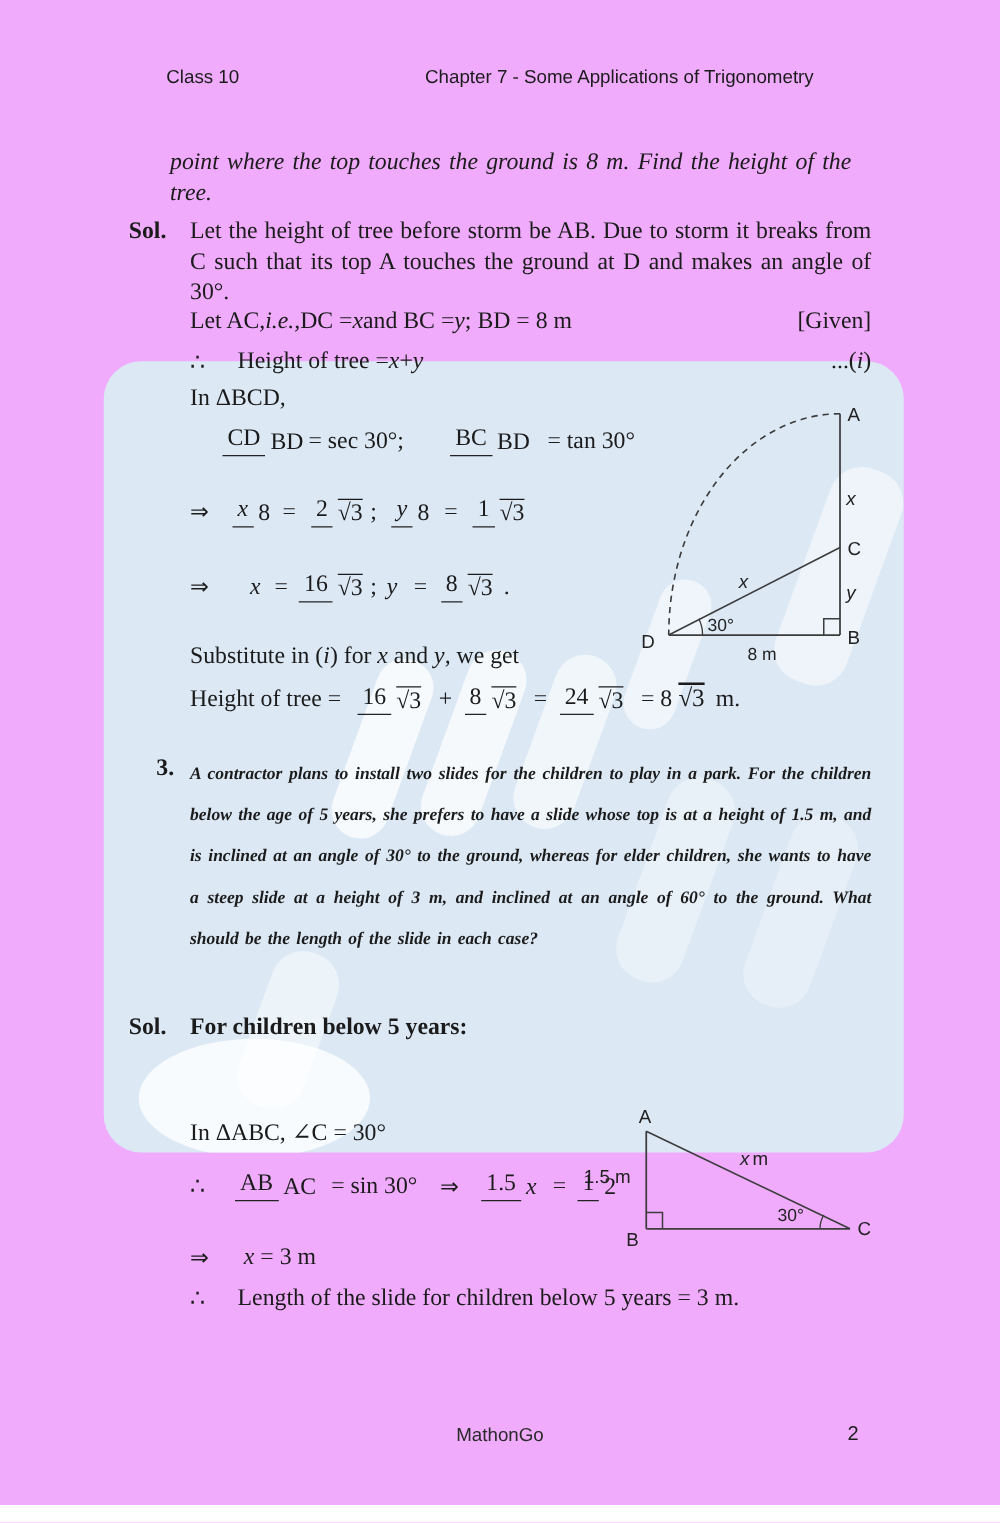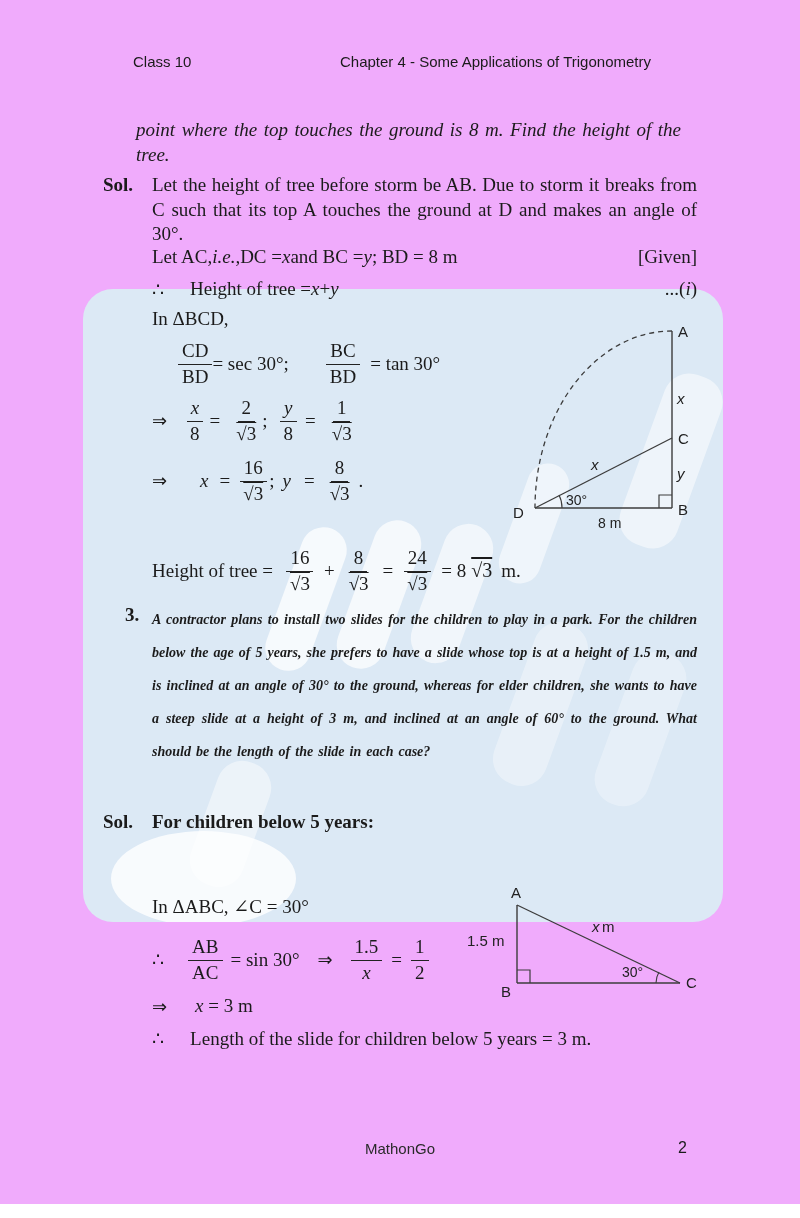--- a/index.html
+++ b/index.html
@@ -12,37 +12,37 @@
   .just{text-align:justify;}
   .body-text{font-size:19px;line-height:24.5px;}
   .q3-text{font-size:14px;line-height:33px;word-spacing:1.5px;font-weight:bold;}
   
   .hl{position:absolute;left:83px;top:289px;width:640px;height:633px;border-radius:30px;
       background:#dce9f5;overflow:hidden;}
   .wm{position:absolute;background:#ffffff;}
   .bar{border-radius:26px;transform:rotate(20deg);}
   
   .mrow{position:absolute;display:flex;align-items:center;font-size:19px;white-space:nowrap;}
-  .fr{display:inline-flex;flex-direction:column;align-items:center;text-align:right;line-height:1.05;}
+  .fr{display:inline-flex;flex-direction:row;align-items:center;text-align:right;line-height:1.05;}
   .fr .n{padding:0 4px 3px;border-bottom:1.4px solid #222;}
   .fr .d{padding:2px 4px 0;}
   .sq{text-decoration:overline;}
   .arr{font-family:"DejaVu Sans",sans-serif;font-size:18px;}
   .flexline{position:absolute;display:flex;font-size:19px;}
   .ma{margin-left:auto;}
   svg text{font-family:"Liberation Sans","DejaVu Sans",sans-serif;fill:#222;}
   .bottom-rule{position:absolute;left:0;top:1212px;width:800px;height:1px;background:#c9c9c9;}
 </style>
 </head>
 <body>
 
 <div class="page">
 
   <div class="abs sans" style="left:133px;top:53px;font-size:15px;">Class 10</div>
-  <div class="abs sans" style="left:340px;top:53px;font-size:15px;">Chapter 4 - Some Applications of Trigonometry</div>
+  <div class="abs sans" style="left:340px;top:53px;font-size:15px;">Chapter 7 - Some Applications of Trigonometry</div>
 
   <div class="hl">
     <div class="wm bar" style="left:200px;top:235px;width:46px;height:150px;opacity:.75;"></div>
     <div class="wm bar" style="left:272px;top:228px;width:48px;height:155px;opacity:.7;"></div>
     <div class="wm bar" style="left:344px;top:232px;width:50px;height:145px;opacity:.6;"></div>
     <div class="wm bar" style="left:430px;top:172px;width:42px;height:125px;opacity:.55;"></div>
     <div class="wm bar" style="left:558px;top:82px;width:60px;height:180px;opacity:.5;"></div>
     <div class="wm bar" style="left:430px;top:330px;width:55px;height:170px;opacity:.35;"></div>
     <div class="wm bar" style="left:530px;top:360px;width:55px;height:160px;opacity:.3;"></div>
     <div class="wm" style="left:28px;top:542px;width:185px;height:95px;border-radius:50%;opacity:.8;"></div>
@@ -123,20 +123,23 @@
     <span style="margin-left:2px;">;</span>
     <span class="it" style="margin-left:8px;">y</span>
     <span style="margin-left:13px;">=</span>
     <span class="fr" style="margin-left:11px;">
         <span class="n">8</span>
         <span class="d sq">√3</span>
       </span>
     <span style="margin-left:5px;">.</span>
   </div>
 
+  <div class="abs body-text" style="left:152px;top:513px;">
+    <span>Substitute in </span><span>(</span><span class="it">i</span><span>)</span><span> for </span><span class="it">x</span><span> and </span><span class="it">y</span><span>, we get</span>
+  </div>
 
   <div class="mrow" style="left:152px;top:548px;">
     <span>Height of tree =</span>
     <span class="fr" style="margin-left:13px;">
         <span class="n">16</span>
         <span class="d sq">√3</span>
       </span>
     <span style="margin-left:10px;">+</span>
     <span class="fr" style="margin-left:10px;">
         <span class="n">8</span>

